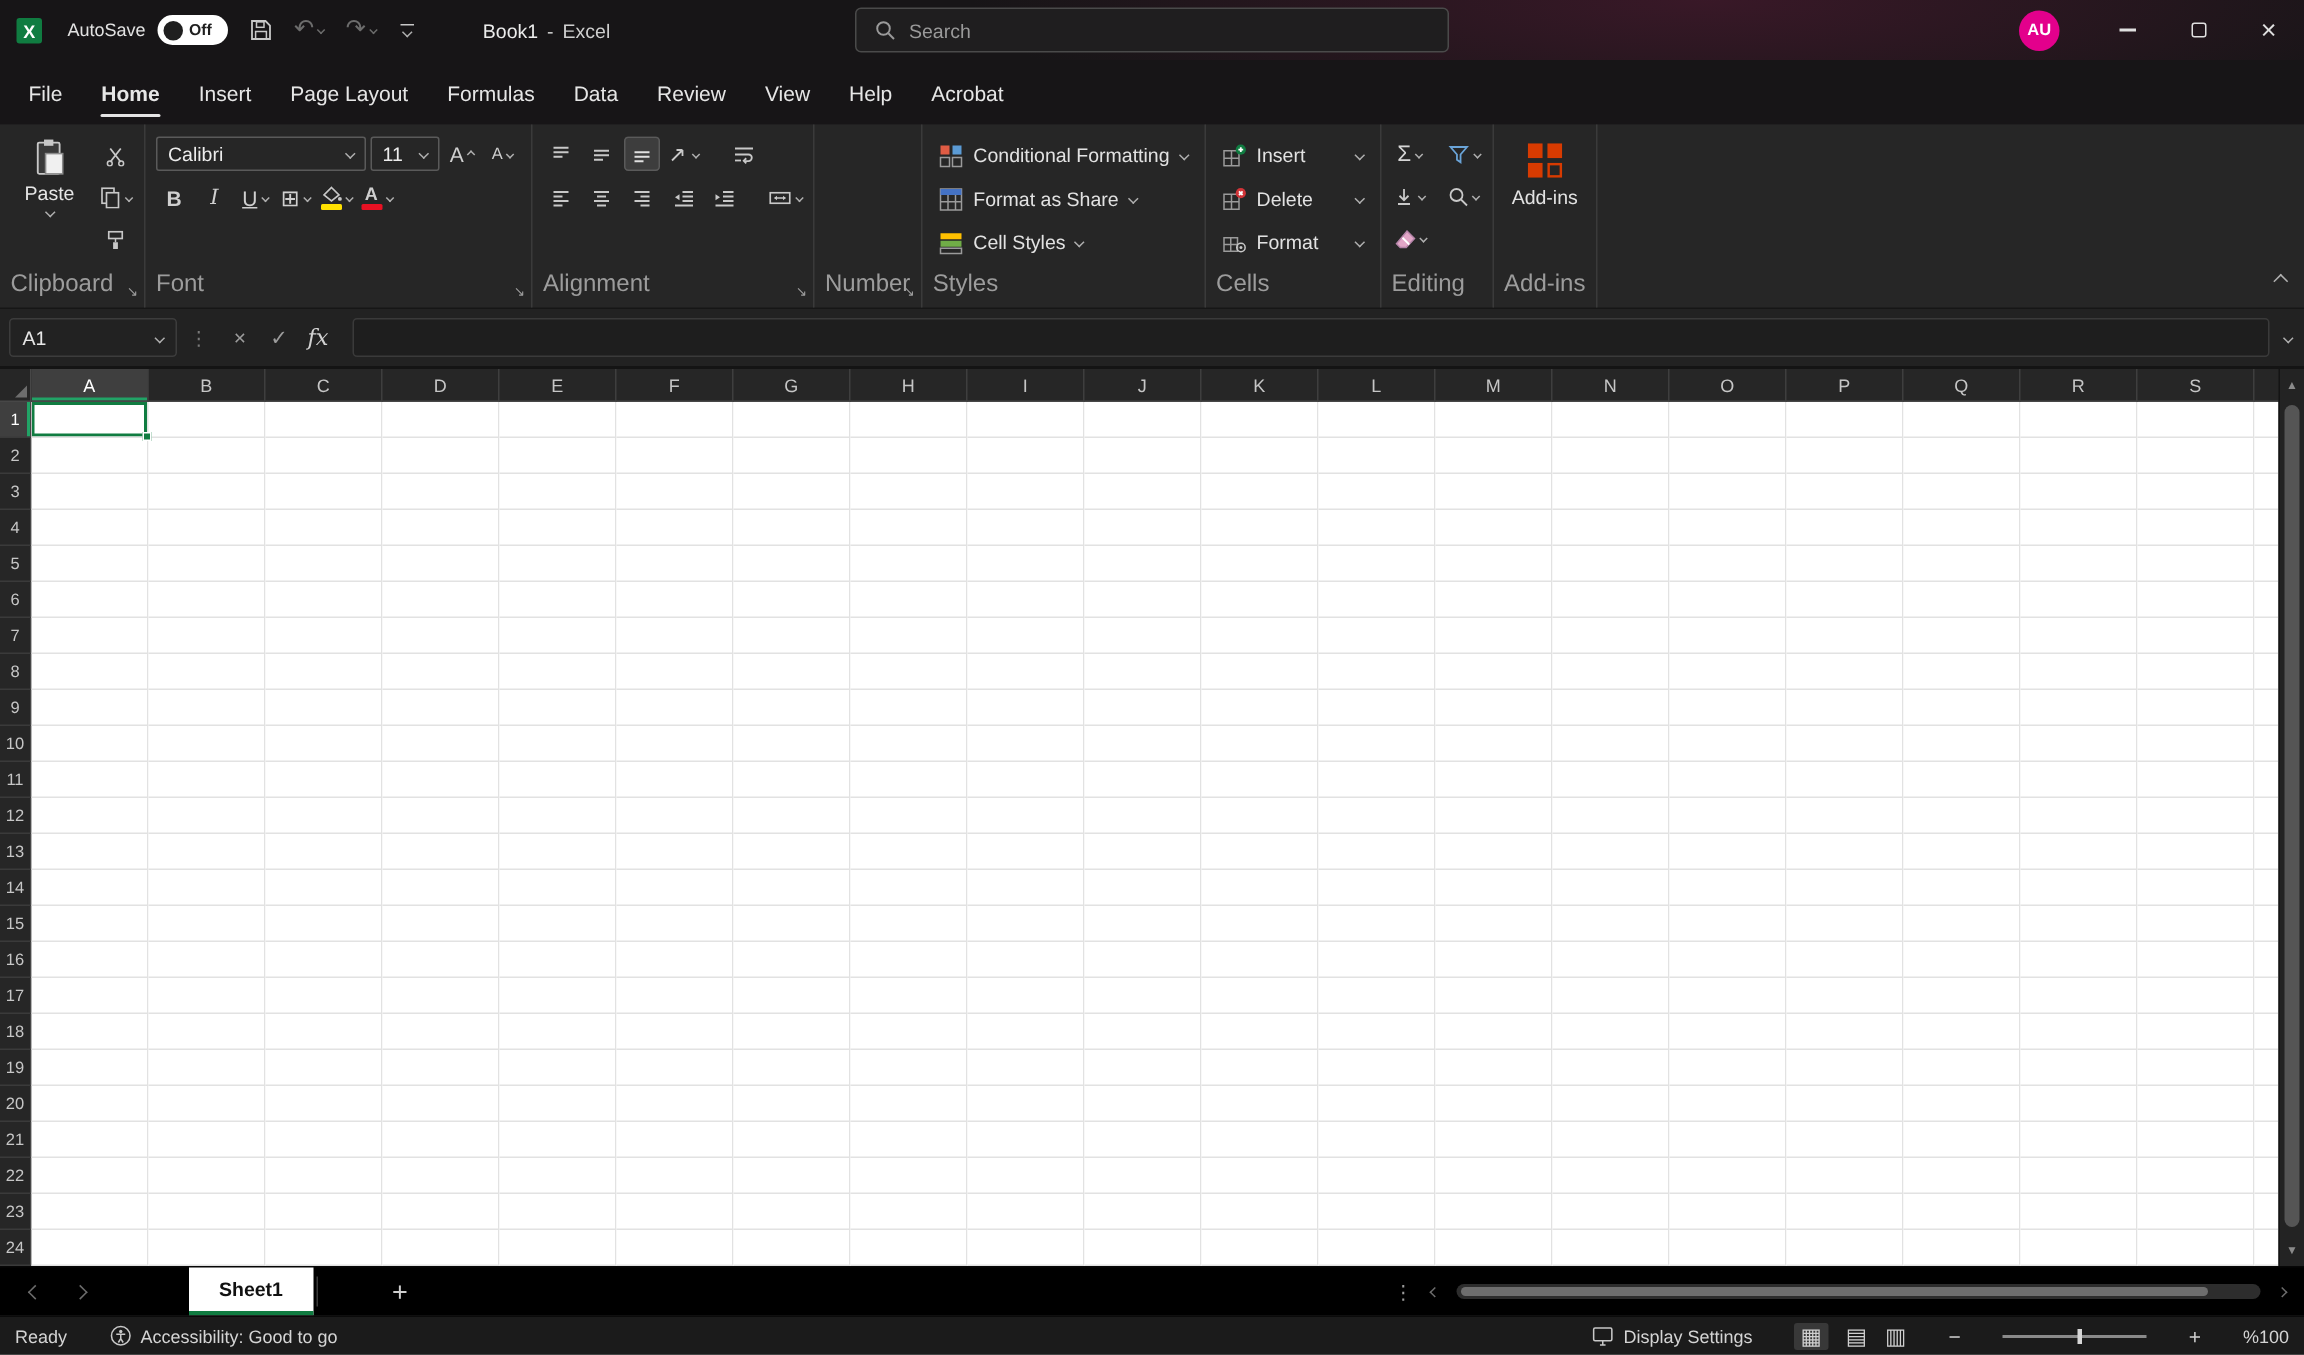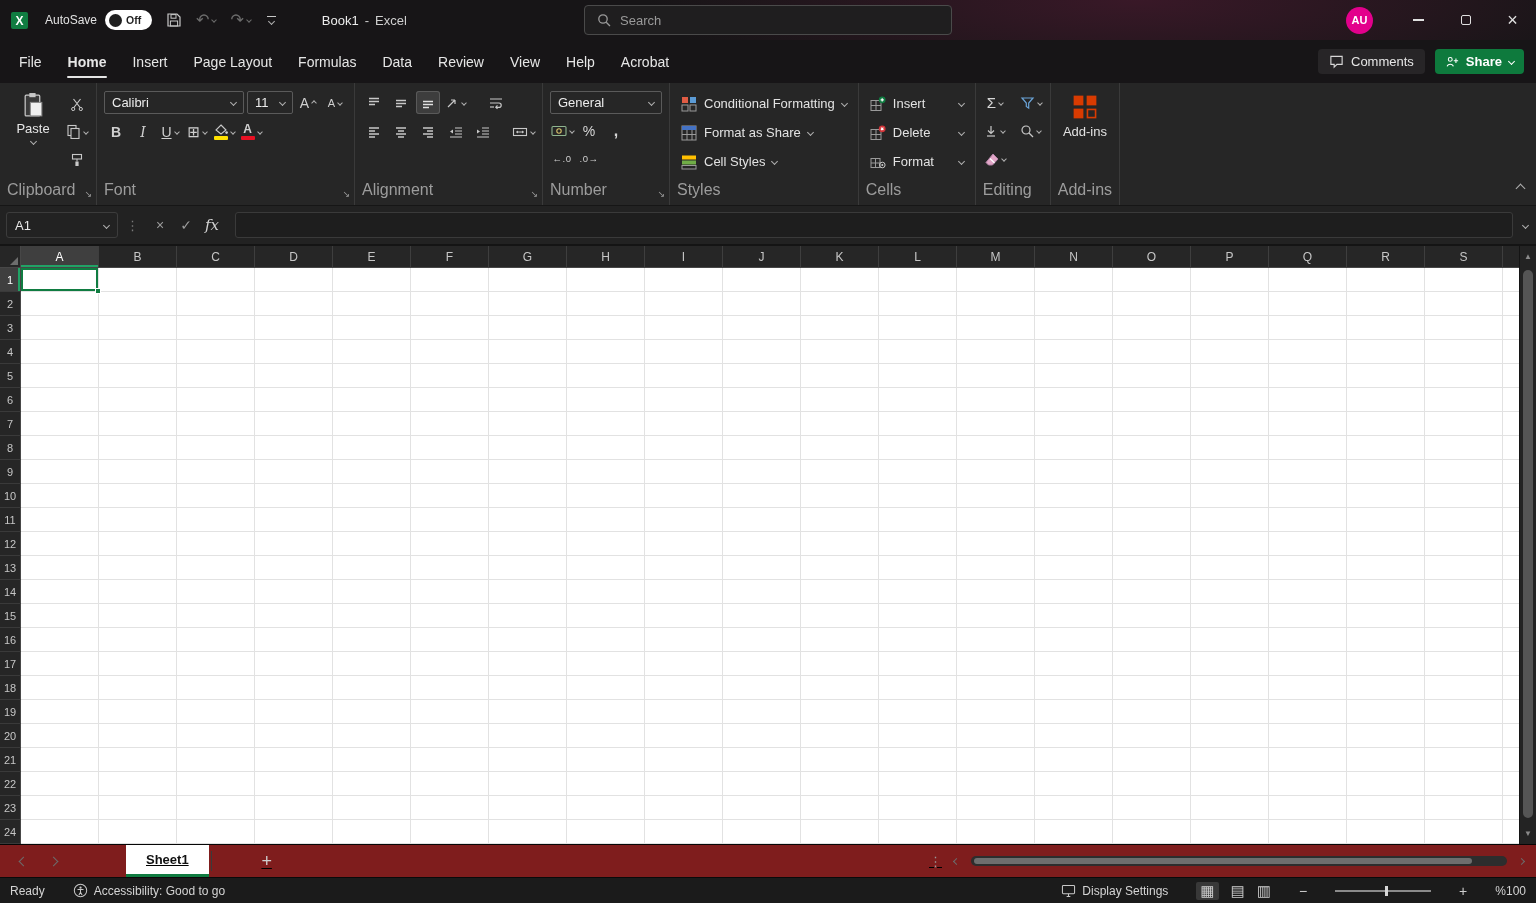--- a/index.html
+++ b/index.html
@@ -18,21 +18,21 @@
     display:flex; align-items:center; padding:0 4px; gap:4px; }
   .knob { width:13px; height:13px; border-radius:50%; background:#1f1f1f; flex:none; }
   .toggle-state { font-size:10.5px; color:#1f1f1f; font-weight:700; }
   .tb-btn { margin-left:14px; display:flex; align-items:center; gap:3px; color:#c8c8c8; }
   .tb-glyph { font-size:16px; color:#9a9a9a; line-height:1; }
   .tb-glyph.dim { color:#6c6c6c; }
   .qa { display:flex; flex-direction:column; align-items:center; gap:2px; margin-left:16px; }
   .qa .bar { width:9px; height:1.5px; background:#c8c8c8; }
   .tb-title { margin-left:46px; font-size:13px; color:#ececec; display:flex; gap:6px; }
   .tb-title .dimmer { color:#cfcfcf; }
-  .search-box { position:absolute; left:50%; top:5px; transform:translateX(-50%); width:368px; height:30px;
+  .search-box { position:absolute; left:50%; top:5px; transform:translateX(-50%); width:396px; height:30px;
     background:#1f1e1f; border:1px solid #4a4a4a; border-radius:4px; display:flex; align-items:center;
     padding-left:12px; gap:9px; }
   .search-box input { background:transparent; border:none; outline:none; color:#d6d6d6; font-size:13px;
     font-family:"Liberation Sans",sans-serif; width:330px; }
   .search-box input::placeholder { color:#9a9a9a; }
   .tb-right { margin-left:auto; display:flex; align-items:center; height:100%; }
   .avatar { width:27px; height:27px; border-radius:50%; background:#e3008c; color:#fff; font-size:11px;
     font-weight:700; display:flex; align-items:center; justify-content:center; margin-right:22px; }
   .win-btn { width:47px; height:100%; display:flex; align-items:center; justify-content:center; color:#e0e0e0; }
   .win-min { width:11px; height:1.3px; background:#e0e0e0; }
@@ -133,21 +133,21 @@
   .cell { width:78px; height:24px; background:#fff; border-right:1px solid #e2e2e2; border-bottom:1px solid #e2e2e2; flex:none; }
   .cell.filler { width:16px; border-right:none; }
   .cell.selected { position:relative; z-index:1; box-shadow:inset 0 0 0 2px #107c41; }
   .fill-handle { position:absolute; right:-3px; bottom:-3px; width:6px; height:6px; background:#107c41;
     border:1px solid #fff; z-index:2; }
   .v-scroll { position:absolute; top:0; right:0; bottom:0; width:17px; background:#232323; border-left:1px solid #141414; }
   .v-arrow { position:absolute; left:0; right:0; text-align:center; color:#8a8a8a; font-size:8px; }
   .v-thumb { position:absolute; left:3px; right:3px; top:24px; bottom:26px; background:#555555; border-radius:5px; }
 
   
-  .sheet-bar { height:33px; background:#7f1d1d; border-top:1px solid #060606; display:flex; align-items:center; flex:none;text-decoration:underline; }
+  .sheet-bar { height:33px; background:#000000; border-top:1px solid #060606; display:flex; align-items:center; flex:none; }
   .nav-chev { width:30px; display:flex; justify-content:center; }
   .sheet-tab { margin-left:58px; height:100%; background:#ffffff; color:#111; font-size:13px; font-weight:700;
     display:flex; align-items:center; padding:0 20px; border-bottom:3px solid #107c41; }
   .tab-divider { width:1px; height:60%; background:#3a3a3a; margin-left:2px; }
   .add-sheet { margin-left:42px; color:#cfcfcf; font-size:18px; width:26px; text-align:center; }
   .sb-right { margin-left:auto; display:flex; align-items:center; gap:12px; padding-right:12px; }
   .kebab { color:#9a9a9a; font-size:13px; }
   .h-scroll { width:536px; height:10px; background:#2d2d2d; border-radius:5px; position:relative; }
   .h-thumb { position:absolute; left:3px; top:2px; bottom:2px; width:93%; background:#6e6e6e; border-radius:4px; }
 
@@ -232,37 +232,20 @@
         <div class="menu-tab active">Home</div>
         <div class="menu-tab">Insert</div>
         <div class="menu-tab">Page Layout</div>
         <div class="menu-tab">Formulas</div>
         <div class="menu-tab">Data</div>
         <div class="menu-tab">Review</div>
         <div class="menu-tab">View</div>
         <div class="menu-tab">Help</div>
         <div class="menu-tab">Acrobat</div>
       </div>
-    <div class="menu-right">
-      <span class="comments-btn">
-        <svg width="15" height="15" viewBox="0 0 16 16">
-            <path d="M2 2.5h12v8.5H8.5L5.5 14v-3H2z" fill="none" stroke="#d8d8d8" stroke-width="1.2"></path>
-          </svg>
-        <span>Comments</span>
-      </span>
-      <span class="share-btn">
-        <svg width="14" height="14" viewBox="0 0 16 16">
-            <circle cx="6" cy="5" r="2.2" fill="none" stroke="#fff" stroke-width="1.2"></circle>
-            <path d="M2.5 13c.6-3.2 6.4-3.2 7 0" fill="none" stroke="#fff" stroke-width="1.2"></path>
-            <path d="M12.5 4v5M10 6.5h5" stroke="#fff" stroke-width="1.2"></path>
-          </svg>
-        <span>Share</span>
-        <i class="cv" style="border-color:#fff"></i>
-      </span>
-    </div>
   </div>
 
   <div class="ribbon">
 
     <div class="rgroup">
       <div class="rg-content">
         <div class="paste-btn">
           <svg width="23" height="26" viewBox="0 0 22 25">
               <rect x="3" y="3" width="14" height="20" rx="1" fill="#3a3a3a" stroke="#c8c8c8" stroke-width="1.2"></rect>
               <rect x="7" y="1" width="6" height="4" fill="#c8c8c8"></rect>
@@ -421,41 +404,20 @@
               </svg>
               <i class="cv tiny"></i>
             </span>
         </div>
       </div>
       <div class="rg-label">Alignment</div>
       <span class="launcher">↘</span>
     </div>
 
     <div class="rgroup">
-      <div class="num-stack">
-        <span class="combo num-combo">
-          <span>General</span>
-            <i class="cv"></i>
-        </span>
-        <div class="frow">
-          <span class="icon-btn">
-              <svg width="16" height="12" viewBox="0 0 16 12">
-                <rect x="1" y="1.5" width="14" height="9" rx="1" fill="none" stroke="#8fb58f" stroke-width="1.1"></rect>
-                <circle cx="8" cy="6" r="2.2" fill="none" stroke="#d8c26a" stroke-width="1.1"></circle>
-              </svg>
-              <i class="cv tiny"></i>
-            </span>
-          <span class="icon-btn pct">%</span>
-          <span class="icon-btn comma-glyph">,</span>
-        </div>
-        <div class="frow">
-          <span class="icon-btn dec-btn">←.0</span>
-          <span class="icon-btn dec-btn">.0→</span>
-        </div>
-      </div>
       <div class="rg-label">Number</div>
       <span class="launcher">↘</span>
     </div>
 
     <div class="rgroup">
       <div class="style-col">
         <span class="wide-btn">
           <svg width="16" height="16" viewBox="0 0 16 16">
               <rect x="1" y="1" width="6" height="6" fill="#e05c44"></rect>
               <rect x="9" y="1" width="6" height="6" fill="#5b9bd5"></rect>

